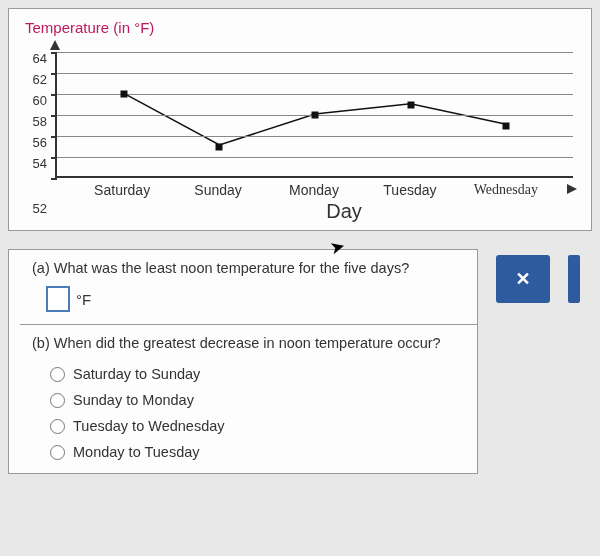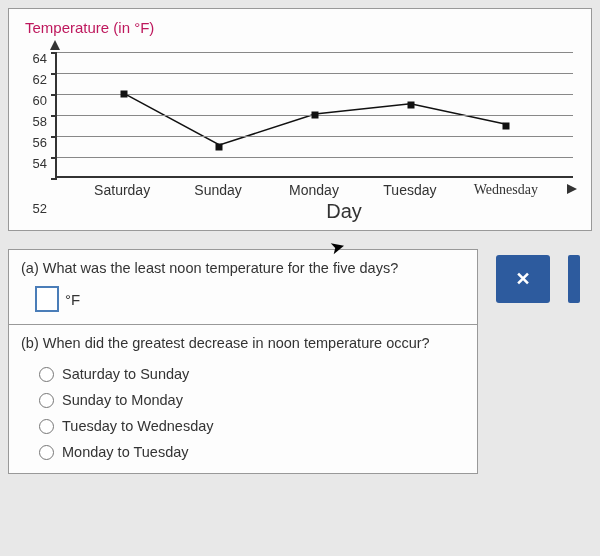--- a/index.html
+++ b/index.html
@@ -117,20 +117,21 @@
     }
     .bottom-row {
       display: flex;
       align-items: flex-start;
       gap: 18px;
     }
     .questions-panel {
       border: 1px solid #999;
       background: #fdfdfd;
       width: 470px;
+      padding-left: 11px;
     }
     .question-a {
       padding: 10px 12px 12px 12px;
       border-bottom: 1px solid #999;
     }
     .question-b {
       padding: 10px 12px 8px 12px;
     }
     .q-text { font-size: 14.5px; color: #333; margin-bottom: 10px; }
     .input-row {

